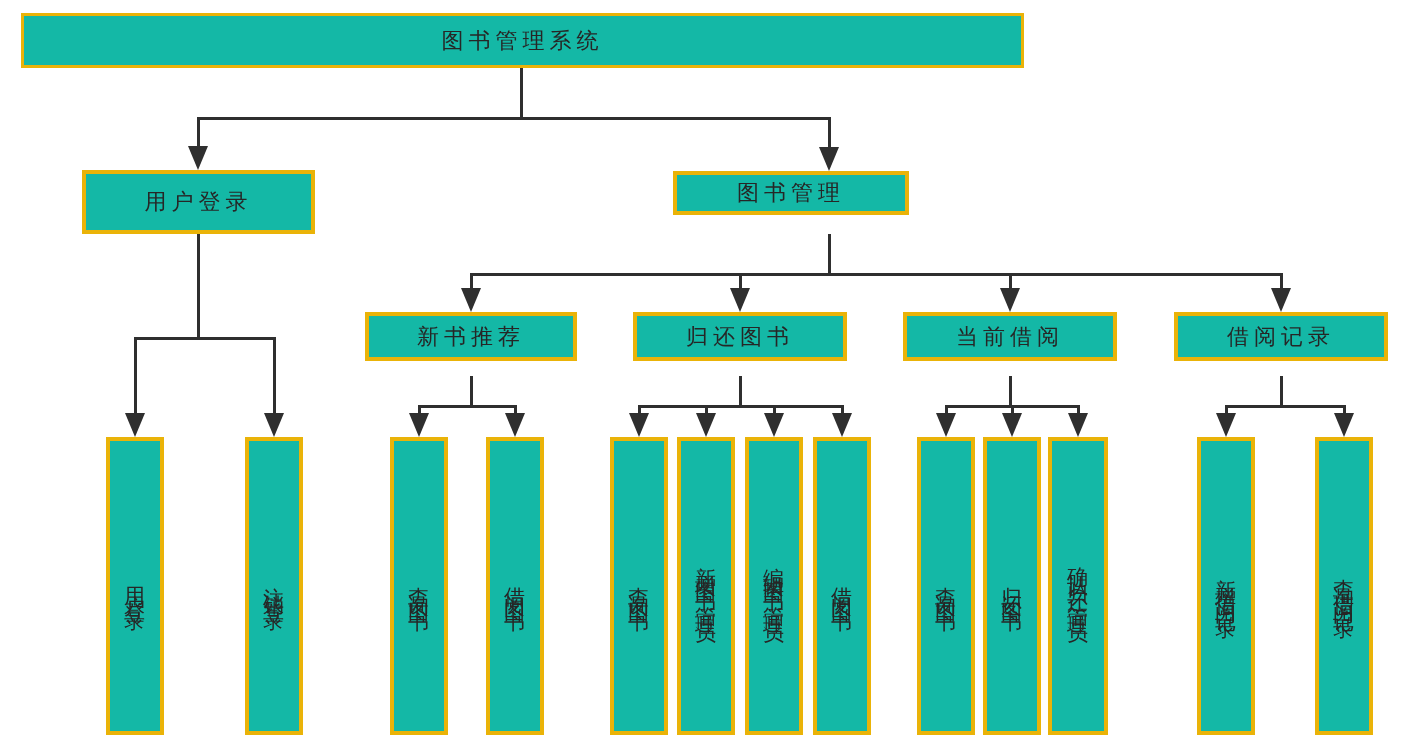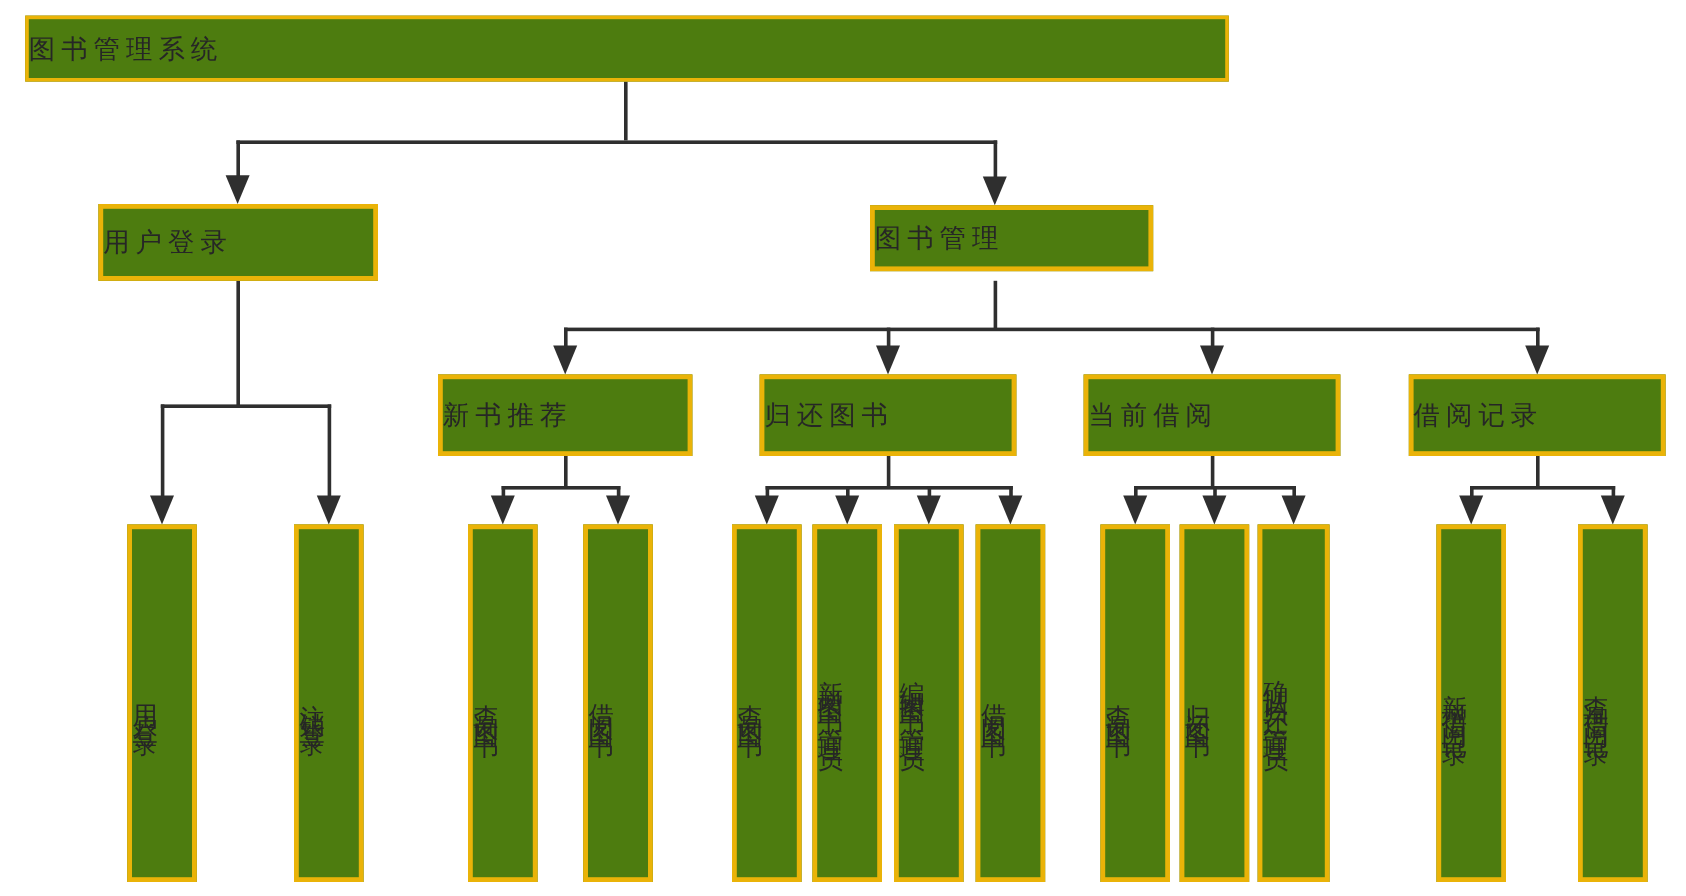--- a/index.html
+++ b/index.html
@@ -10,33 +10,34 @@
     background: #ffffff;
     font-family: "Liberation Sans", "DejaVu Sans", sans-serif;
     color: #262626;
     overflow: hidden;
   }
   
   .node {
     position: absolute;
     box-sizing: border-box;
     border: 4px solid #eab308;
-    background: #4d7c0f;
+    background: #14b8a6;
     display: flex;
     align-items: center;
+    justify-content: center;
   }
   .root-node { border-width: 3px; }
   .hlbl {
     font-size: 22px;
     letter-spacing: 5px;
     white-space: nowrap;
     color: #262626;
   }
   .leaf { top: 437px; width: 58px; height: 298px; }
-  .l3 { top: 312px; height: 68px; }
+  .l3 { top: 312px; height: 49px; }
   .vtxt {
     writing-mode: vertical-rl;
     text-orientation: mixed;
     font-size: 21px;
     letter-spacing: 8px;
     line-height: 1;
     color: #262626;
   }
   
   .vl { position: absolute; width: 3px; background: #2f2f2f; }
@@ -123,21 +124,21 @@
   <div class="vl" style="left:1343px;top:405px;height:12px"></div>
   <div class="ah" style="left:1334px;top:413px"></div>
 
   <div class="node root-node" style="left:21px;top:13px;width:1003px;height:55px">
     <span class="hlbl">图书管理系统</span>
   </div>
 
   <div class="node" style="left:82px;top:170px;width:233px;height:64px">
     <span class="hlbl">用户登录</span>
   </div>
-  <div class="node" style="left:725px;top:171px;width:236px;height:55px">
+  <div class="node" style="left:673px;top:171px;width:236px;height:44px">
     <span class="hlbl">图书管理</span>
   </div>
 
   <div class="node l3" style="left:365px;width:212px">
     <span class="hlbl">新书推荐</span>
   </div>
   <div class="node l3" style="left:633px;width:214px">
     <span class="hlbl">归还图书</span>
   </div>
   <div class="node l3" style="left:903px;width:214px">

